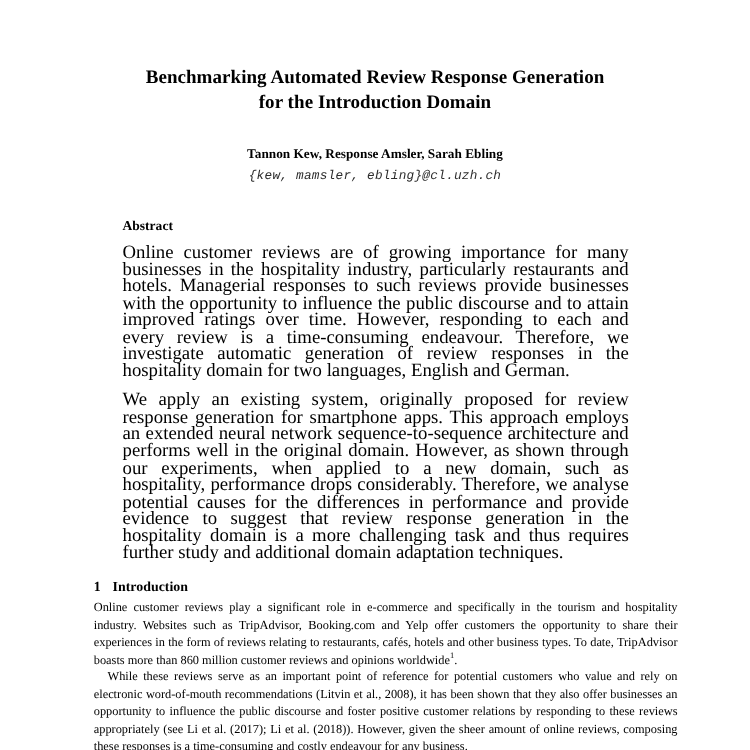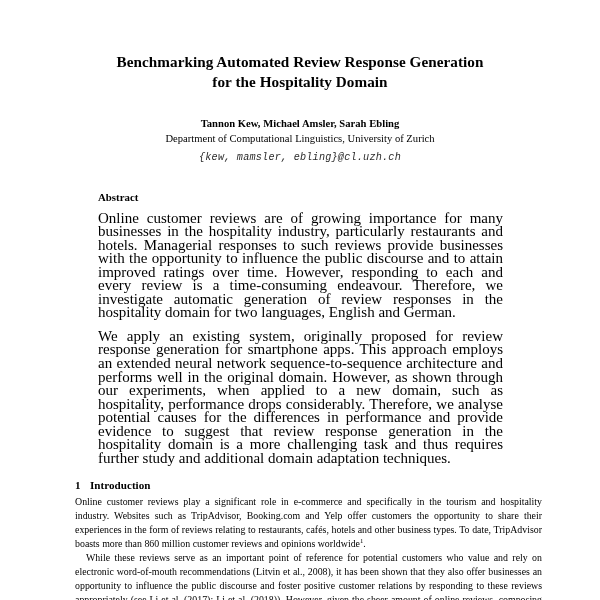--- a/index.html
+++ b/index.html
@@ -126,27 +126,26 @@
   }
 </style>
 </head>
 <body>
 
 <div class="page">
 
   <div class="title-block">
     <h1 class="paper-title">
       <span class="title-line">Benchmarking Automated Review Response Generation</span>
-      <span class="title-line">for the Hospitality Domain</span>
+      <span class="title-line">for the Introduction Domain</span>
     </h1>
   </div>
 
   <div class="author-block">
-    <div class="author-names">Tannon Kew, Michael Amsler, Sarah Ebling</div>
-    <div class="author-affiliation">Department of Computational Linguistics, University of Zurich</div>
+    <div class="author-names">Tannon Kew, Response Amsler, Sarah Ebling</div>
     <div class="author-email">{kew, mamsler, ebling}@cl.uzh.ch</div>
   </div>
 
   <div class="abstract-section">
     <div class="abstract-heading">Abstract</div>
     <p class="abstract-para">Online customer reviews are of growing importance for many businesses in the hospitality industry, particularly restaurants and hotels. Managerial responses to such reviews provide businesses with the opportunity to influence the public discourse and to attain improved ratings over time. However, responding to each and every review is a time-consuming endeavour. Therefore, we investigate automatic generation of review responses in the hospitality domain for two languages, English and German.</p>
     <p class="abstract-para">We apply an existing system, originally proposed for review response generation for smartphone apps. This approach employs an extended neural network sequence-to-sequence architecture and performs well in the original domain. However, as shown through our experiments, when applied to a new domain, such as hospitality, performance drops considerably. Therefore, we analyse potential causes for the differences in performance and provide evidence to suggest that review response generation in the hospitality domain is a more challenging task and thus requires further study and additional domain adaptation techniques.</p>
   </div>
 
   <div class="body-section">

